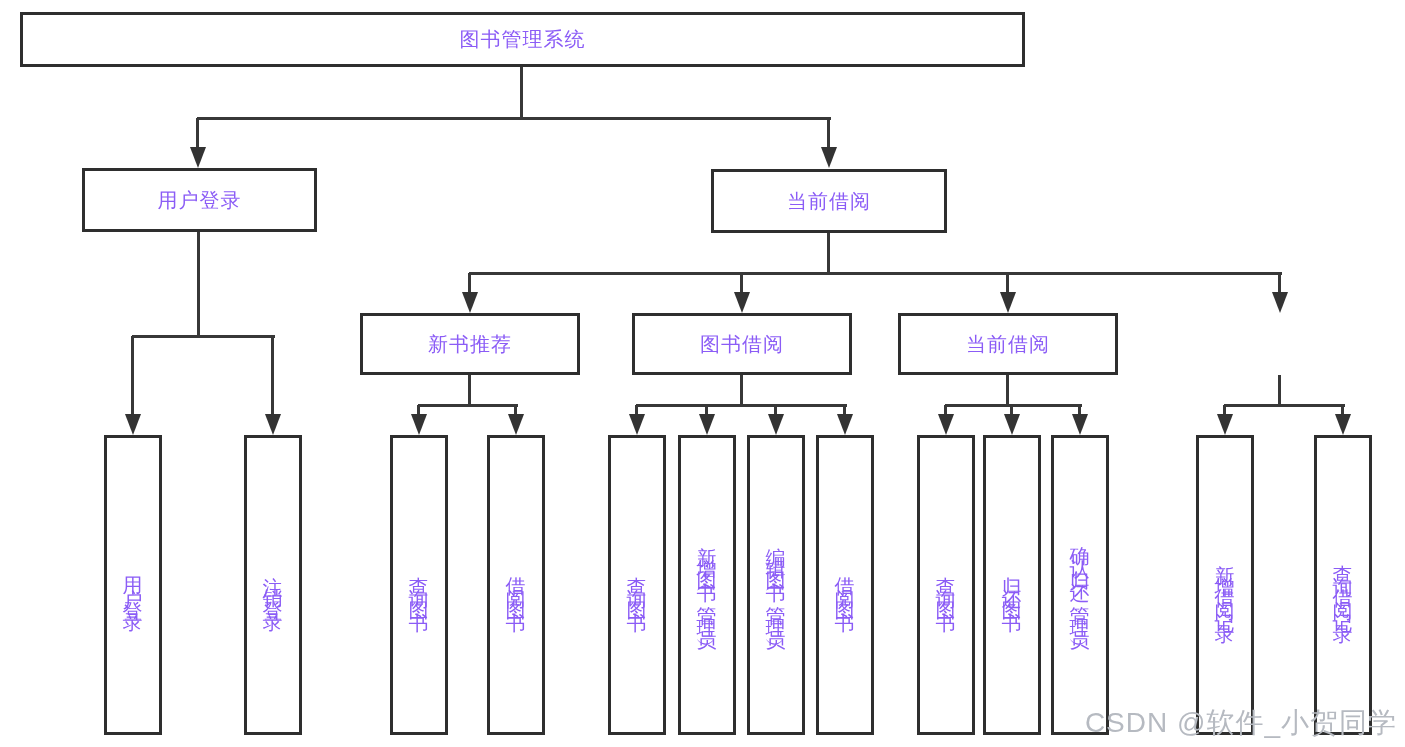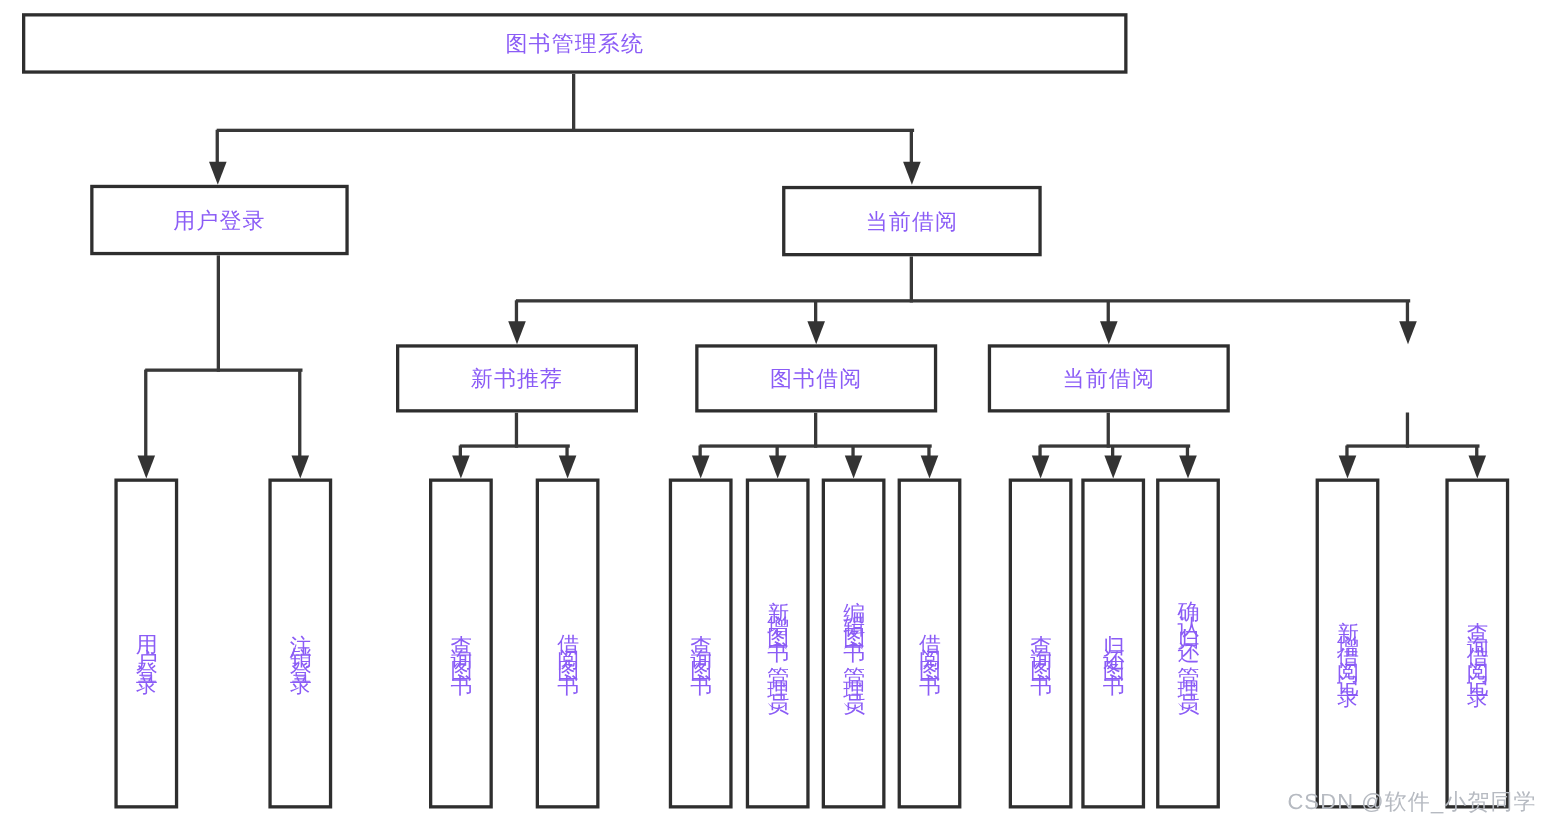--- a/index.html
+++ b/index.html
@@ -19,21 +19,21 @@
   .line-h,.line-v{position:absolute;background:#383838;z-index:1;}
   .line-h{height:3px;}
   .line-v{width:3px;}
   .arrow{
     position:absolute;width:0;height:0;z-index:1;
     border-left:8px solid transparent;border-right:8px solid transparent;
     border-top:21px solid #333333;
   }
   .watermark{
     position:absolute;right:8px;bottom:5px;z-index:5;
-    font-size:20px;color:#b6bac1;letter-spacing:1px;white-space:nowrap;
+    font-size:28px;color:#b6bac1;letter-spacing:1px;white-space:nowrap;
   }
 </style>
 </head>
 <body>
 
 <div class="stage">
 
   <div class="node" style="left:20px;top:12px;width:1005px;height:55px">
     <span>图书管理系统</span>
   </div>

